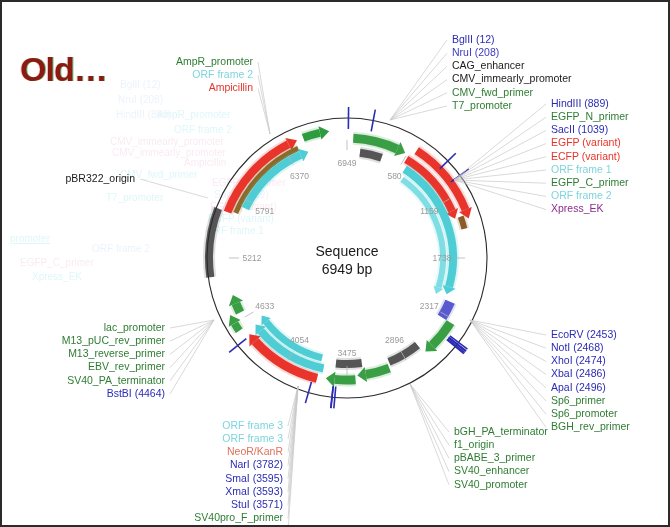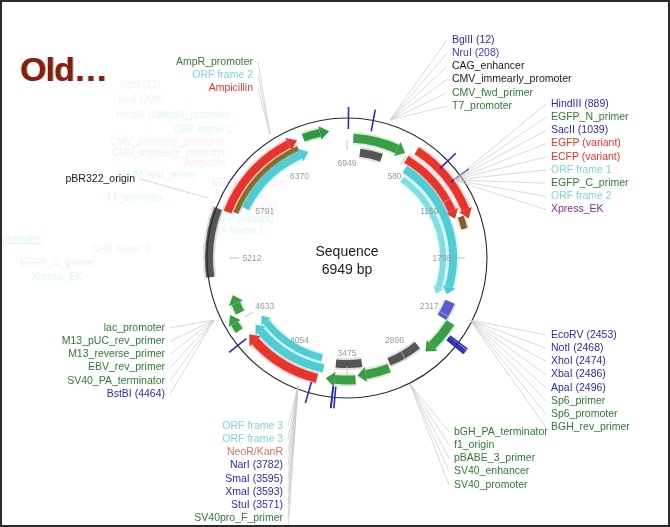--- a/index.html
+++ b/index.html
@@ -41,21 +41,21 @@
   <div id="watermark">Old…</div>
 
   <div id="ghost">
       <div style="left: 155px; top: 52px; color: rgb(111, 216, 224);">AmpR_promoter</div>
       <div style="left: 172px; top: 67px; color: rgb(111, 216, 224);">ORF frame 2</div>
       <div style="left: 108px; top: 79px; color: rgb(232, 160, 200);">CMV_immearly_promoter</div>
       <div style="left: 110px; top: 90px; color: rgb(232, 160, 200);">CMV_immearly_promoter</div>
       <div style="left: 182px; top: 100px; color: rgb(232, 160, 200);">Ampicillin</div>
       <div style="left: 118px; top: 112px; color: rgb(111, 216, 224);">CMV_fwd_primer</div>
       <div style="left: 104px; top: 135px; color: rgb(111, 216, 224);">T7_promoter</div>
-      <div style="left: 0px; top: 176px; color: rgb(111, 216, 224); text-decoration: underline;">promoter</div>
+      <div style="left: 8px; top: 176px; color: rgb(111, 216, 224); text-decoration: underline;">promoter</div>
       <div style="left: 118px; top: 22px; color: rgb(168, 200, 240);">BglII (12)</div>
       <div style="left: 116px; top: 37px; color: rgb(168, 200, 240);">NruI (208)</div>
       <div style="left: 114px; top: 52px; color: rgb(168, 200, 240);">HindIII (889)</div>
       <div style="left: 210px; top: 120px; color: rgb(232, 160, 200);">EGFP_N_primer</div>
       <div style="left: 212px; top: 132px; color: rgb(168, 200, 240);">SacII (1039)</div>
       <div style="left: 208px; top: 144px; color: rgb(232, 160, 200);">EGFP (variant)</div>
       <div style="left: 206px; top: 156px; color: rgb(111, 216, 224);">ECFP (variant)</div>
       <div style="left: 204px; top: 168px; color: rgb(111, 216, 224);">ORF frame 1</div>
       <div style="left: 18px; top: 200px; color: rgb(232, 160, 200);">EGFP_C_primer</div>
       <div style="left: 30px; top: 214px; color: rgb(111, 216, 224);">Xpress_EK</div>

